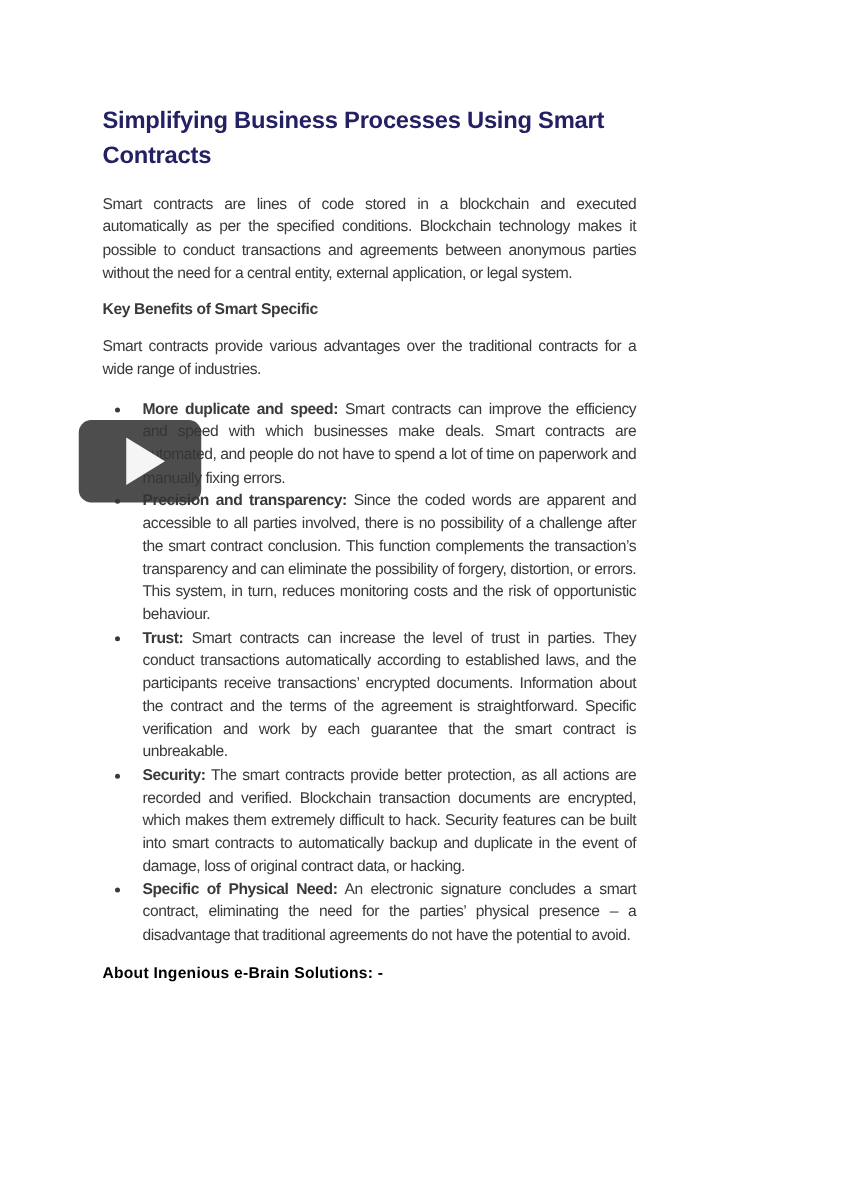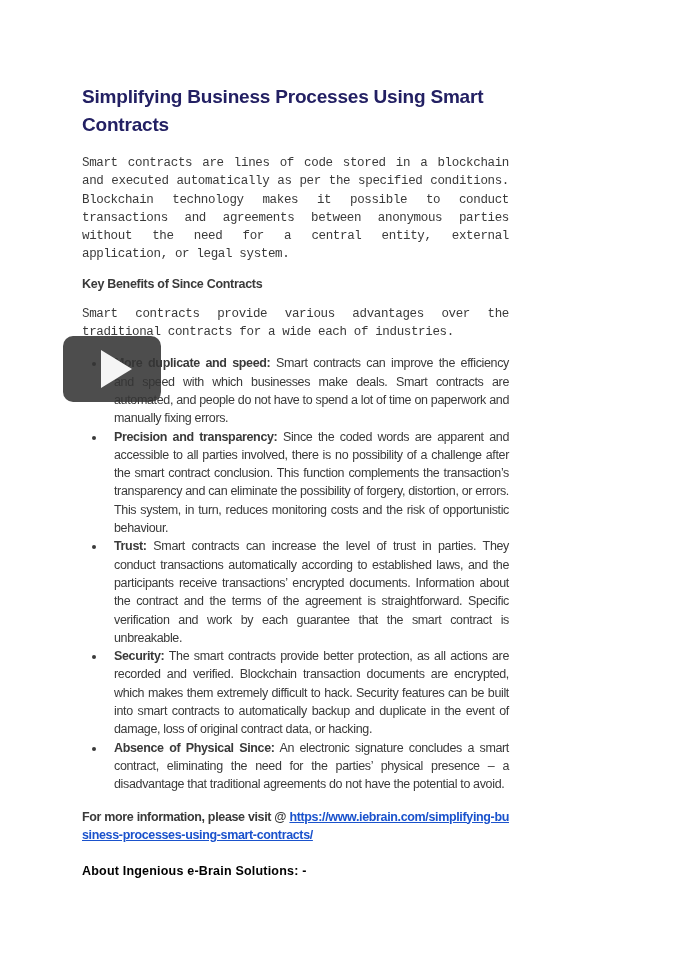--- a/index.html
+++ b/index.html
@@ -26,21 +26,21 @@
     letter-spacing: -0.2px;
     margin-bottom: 15px;
   }
   .body-text {
     font-size: 12.5px;
     line-height: 18.3px;
     color: #3a3a3a;
     letter-spacing: -0.35px;
     text-align: justify;
   }
-  p.body-text { margin-bottom: 13px; font-family: Liberation Mono, monospace; }
+  p.body-text { margin-bottom: 13px; }
   .section-heading {
     font-size: 12.5px;
     font-weight: bold;
     color: #3a3a3a;
     letter-spacing: -0.3px;
     margin-bottom: 14px;
   }
   ul.benefits {
     margin: 0 0 14px 0;
     padding-left: 24px;
@@ -108,33 +108,32 @@
 </head>
 <body>
 
 <div class="page">
 
   <h1 class="doc-title">Simplifying Business Processes Using Smart Contracts</h1>
 
   <p class="body-text">Smart contracts are lines of code stored in a blockchain and executed automatically as per the specified conditions. Blockchain technology makes it possible to conduct transactions and agreements between anonymous parties without the need for a central entity, external application, or legal system.</p>
 
 
-  <h2 class="section-heading">Key Benefits of Since Contracts</h2>
+  <h2 class="section-heading">Key Benefits of Smart Specific</h2>
 
-  <p class="body-text">Smart contracts provide various advantages over the traditional contracts for a wide each of industries.</p>
+  <p class="body-text">Smart contracts provide various advantages over the traditional contracts for a wide range of industries.</p>
 
   <ul class="benefits">
     <li><span class="benefit-lead">More duplicate and speed:</span><span> Smart contracts can improve the efficiency and speed with which businesses make deals. Smart contracts are automated, and people do not have to spend a lot of time on paperwork and manually fixing errors.</span></li>
     <li><span class="benefit-lead">Precision and transparency:</span><span> Since the coded words are apparent and accessible to all parties involved, there is no possibility of a challenge after the smart contract conclusion. This function complements the transaction’s transparency and can eliminate the possibility of forgery, distortion, or errors. This system, in turn, reduces monitoring costs and the risk of opportunistic behaviour.</span></li>
     <li><span class="benefit-lead">Trust:</span><span> Smart contracts can increase the level of trust in parties. They conduct transactions automatically according to established laws, and the participants receive transactions’ encrypted documents. Information about the contract and the terms of the agreement is straightforward. Specific verification and work by each guarantee that the smart contract is unbreakable.</span></li>
     <li><span class="benefit-lead">Security:</span><span> The smart contracts provide better protection, as all actions are recorded and verified. Blockchain transaction documents are encrypted, which makes them extremely difficult to hack. Security features can be built into smart contracts to automatically backup and duplicate in the event of damage, loss of original contract data, or hacking.</span></li>
-    <li><span class="benefit-lead">Absence of Physical Since:</span><span> An electronic signature concludes a smart contract, eliminating the need for the parties’ physical presence – a disadvantage that traditional agreements do not have the potential to avoid.</span></li>
+    <li><span class="benefit-lead">Specific of Physical Need:</span><span> An electronic signature concludes a smart contract, eliminating the need for the parties’ physical presence – a disadvantage that traditional agreements do not have the potential to avoid.</span></li>
   </ul>
 
-  <p class="more-info"><span>For more information, please visit @ </span><a href="#">https://www.iebrain.com/simplifying-business-processes-using-smart-contracts/</a></p>
 
   <h3 class="about-heading">About Ingenious e-Brain Solutions: -</h3>
 
 
   <div class="video-overlay">
     <div class="play-triangle"></div>
   </div>
 
 </div>
 

